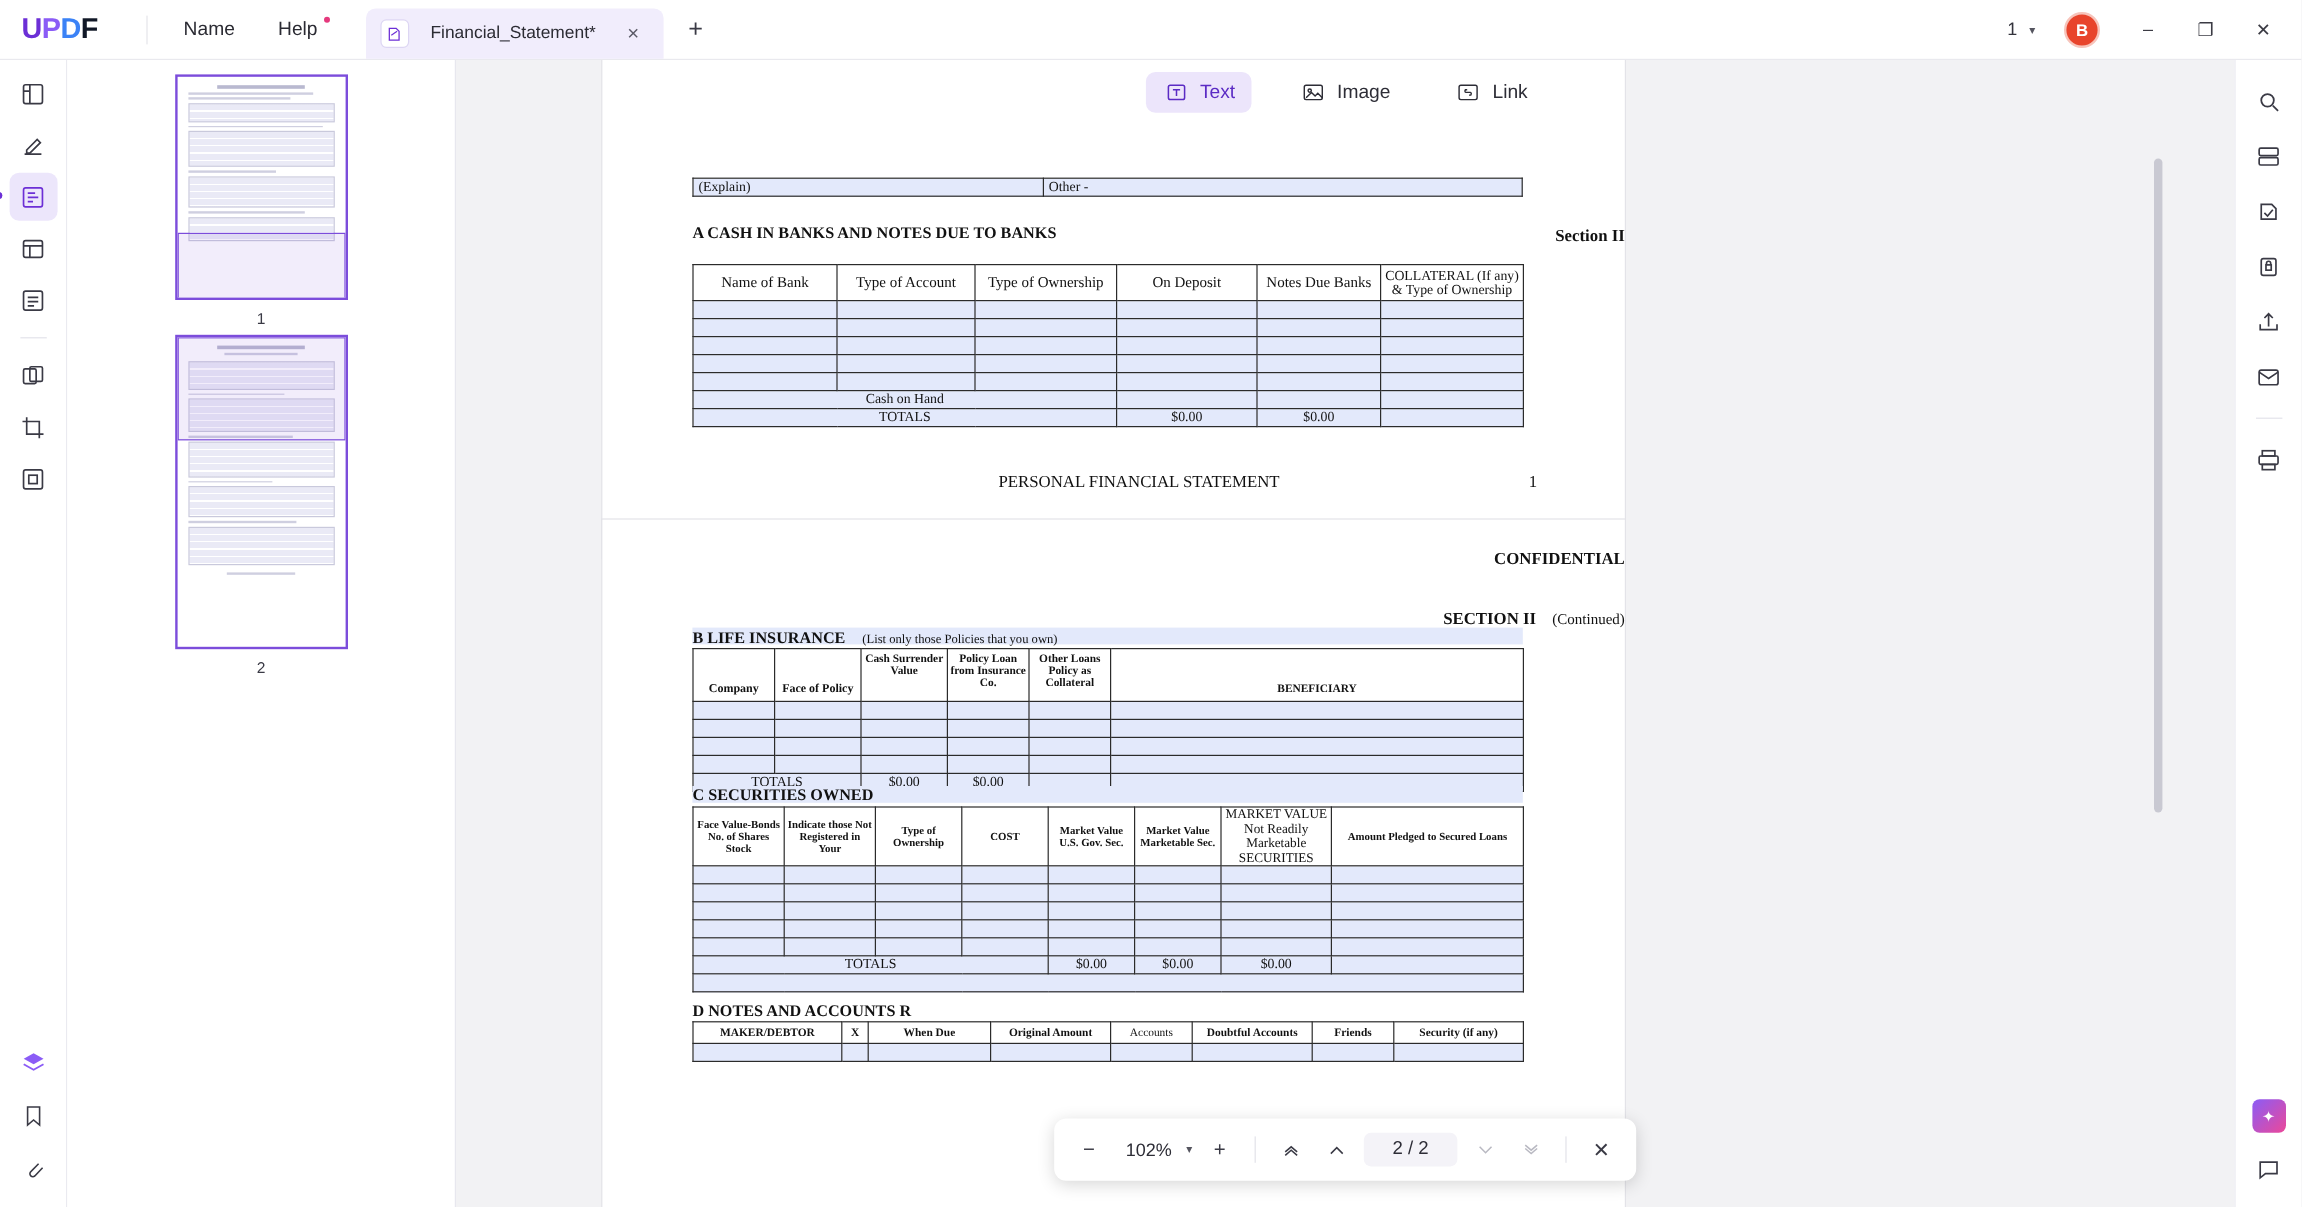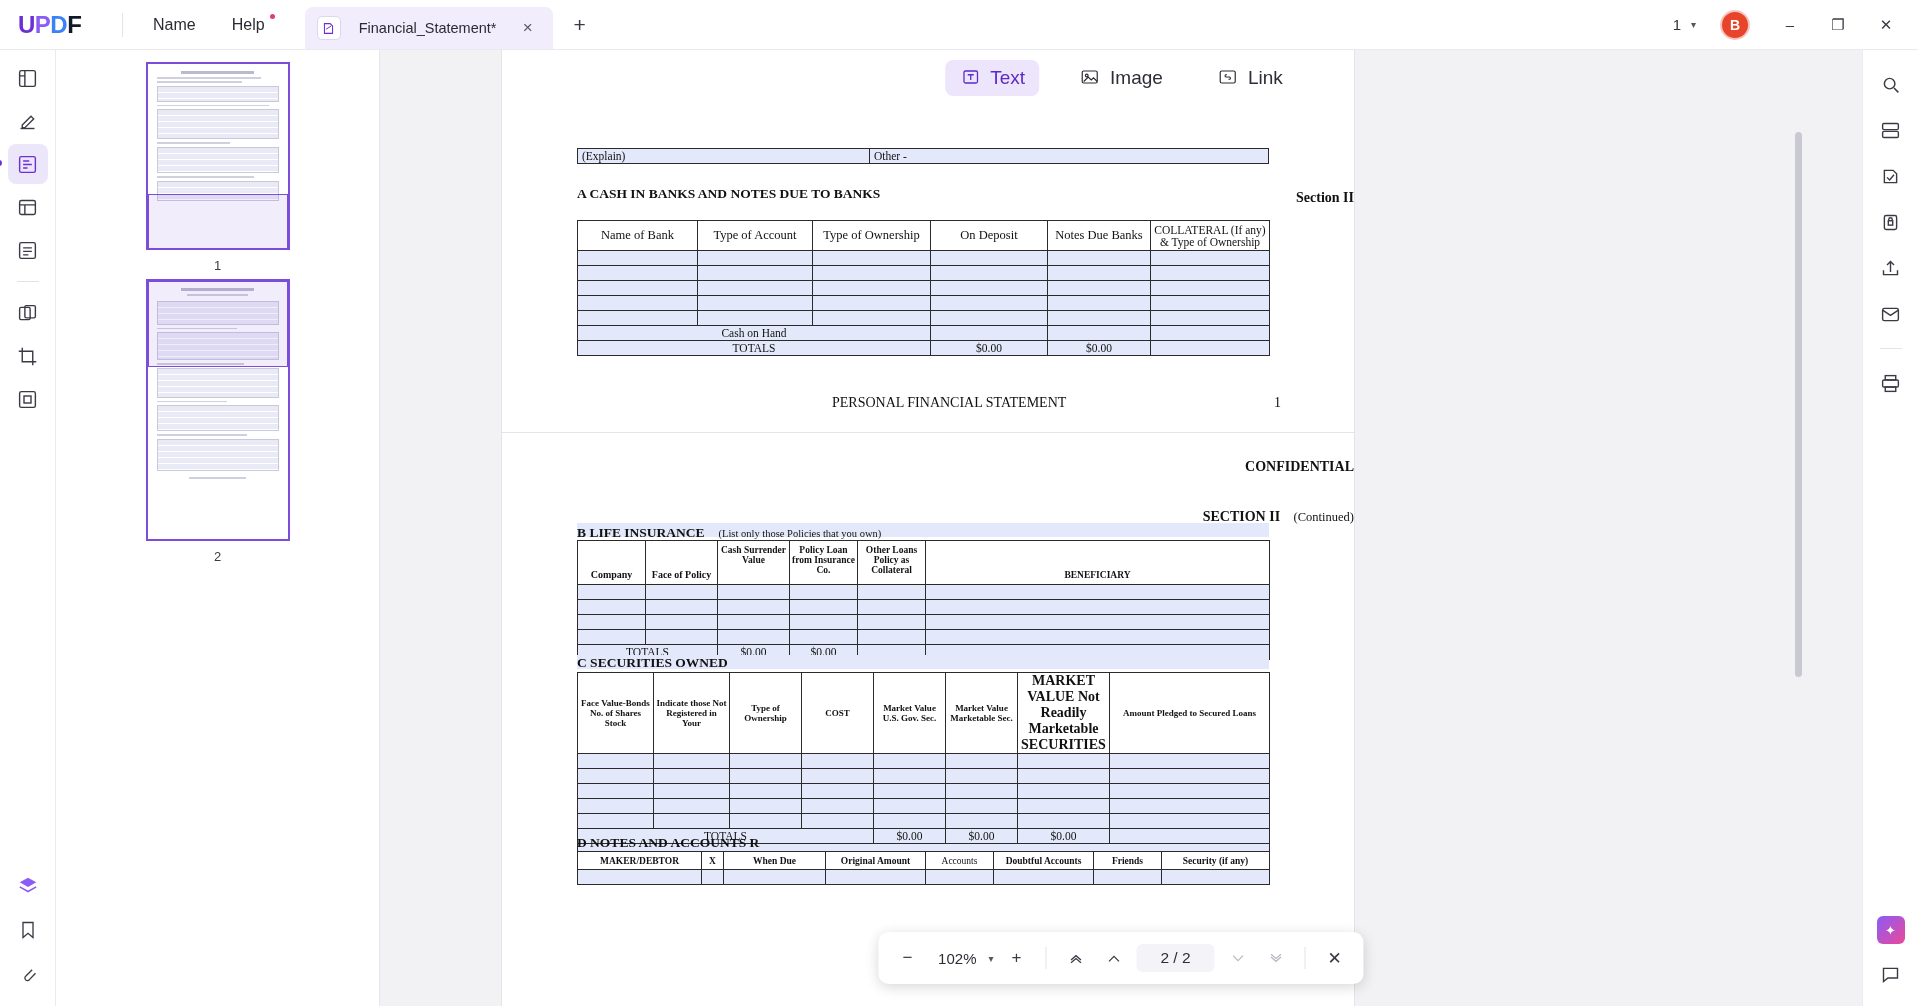--- a/index.html
+++ b/index.html
@@ -127,22 +127,22 @@
   
   .viewer {
     position: absolute; top: 50px; left: 380px; right: 56px; bottom: 0;
     background: #f2f2f4; overflow: hidden;
   }
   .modebar {
     position: absolute; top: 10px; left: 50%; transform: translateX(-50%);
     display: flex; align-items: center; gap: 26px; z-index: 5;
   }
   .mode {
-    display: flex; align-items: flex-start; gap: 9px; padding: 7px 14px;
-    border-radius: 8px; font-size: 19px; color: #2d2d36;
+    display: flex; align-items: flex-end; gap: 9px; padding: 7px 14px;
+    border-radius: 8px; font-size: 16px; color: #2d2d36;
   }
   .mode.active { background: #ece5fb; color: #5b2bc4; }
   .mode-ico { width: 22px; height: 20px; display: flex; align-items: center; justify-content: center; }
 
   .page {
     position: absolute; background: #fff; box-shadow: 0 0 0 1px #e3e3e8;
     left: 122px; width: 852px;
   }
   .page1 { top: -285px; height: 700px; }
   .page2 { top: 383px; height: 700px; }
@@ -632,21 +632,21 @@
             <col style="width:160px">
           </colgroup>
         <tbody>
             <tr>
           <th class="white" style="height:22px;font-size:9px;font-weight:bold">Face Value-Bonds No. of Shares Stock</th>
           <th class="white" style="font-size:9px;font-weight:bold">Indicate those Not Registered in Your</th>
           <th class="white" style="font-size:9px;font-weight:bold">Type of Ownership</th>
           <th class="white" style="font-size:9px;font-weight:bold">COST</th>
           <th class="white" style="font-size:9px;font-weight:bold">Market Value U.S. Gov. Sec.</th>
           <th class="white" style="font-size:9px;font-weight:bold">Market Value Marketable Sec.</th>
-          <th class="white" style="font-size:14px;font-weight:bold">MARKET VALUE Not Readily Marketable SECURITIES</th>
+          <th class="white" style="font-size:11px;font-weight:normal">MARKET VALUE Not Readily Marketable SECURITIES</th>
           <th class="white" style="font-size:9px;font-weight:bold">Amount Pledged to Secured Loans</th>
         </tr>
         <tr>
               <td class="empty"></td>
               <td class="empty"></td>
               <td class="empty"></td>
               <td class="empty"></td>
               <td class="empty"></td>
               <td class="empty"></td>
               <td class="empty"></td>

